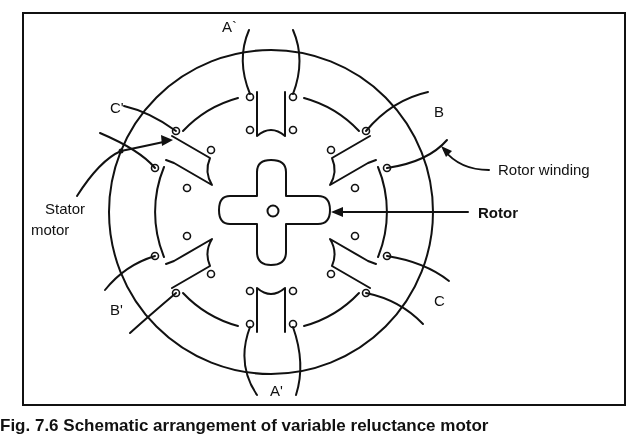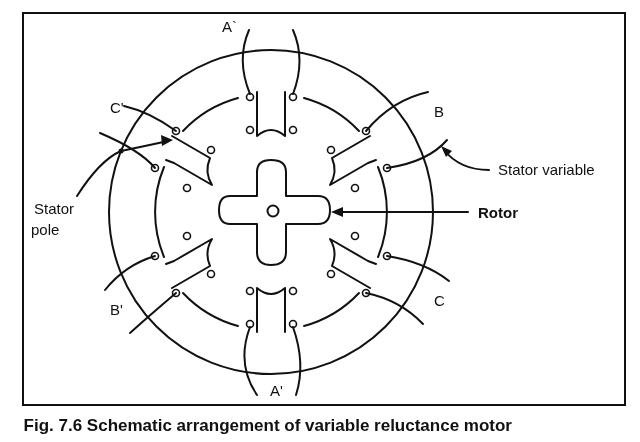--- a/index.html
+++ b/index.html
@@ -1,20 +1,20 @@
 <!DOCTYPE html>
 <html><head>
 <meta charset="utf-8">
 <style>
   html, body { margin: 0; padding: 0; background: #ffffff; }
   body { width: 640px; height: 442px; position: relative; overflow: hidden; font-family: "Liberation Sans", sans-serif; }
   #frame { position: absolute; left: 22px; top: 12px; width: 604px; height: 394px; border: 2px solid #111; box-sizing: border-box; }
   svg#diagram { position: absolute; left: 0; top: 0; }
   .lbl { position: absolute; font-family: "Liberation Sans", sans-serif; font-size: 15px; color: #111; line-height: 1; white-space: nowrap; }
-  #caption { position: absolute; left: 0; width: 512px; top: 416px; text-align: right; font-family: "Liberation Sans", sans-serif; font-weight: bold; font-size: 17px; color: #111; }
+  #caption { position: absolute; left: 0; width: 512px; top: 416px; text-align: left; font-family: "Liberation Sans", sans-serif; font-weight: bold; font-size: 17px; color: #111; }
 </style>
 </head>
 <body>
 
 <div id="frame"></div>
 
 <svg id="diagram" width="640" height="442" viewBox="0 0 640 442">
   <g fill="none" stroke="#111" stroke-width="2" stroke-linecap="round" stroke-linejoin="round">
 
     <circle cx="271" cy="212" r="162"></circle>
@@ -112,18 +112,18 @@
   </g>
 </svg>
 
 <div class="lbl" style="left:222px; top:19px;">A`</div>
 <div class="lbl" style="left:270px; top:383px;">A'</div>
 <div class="lbl" style="left:434px; top:104px;">B</div>
 <div class="lbl" style="left:110px; top:302px;">B'</div>
 <div class="lbl" style="left:110px; top:100px;">C'</div>
 <div class="lbl" style="left:434px; top:293px;">C</div>
 
-<div class="lbl" style="left:498px; top:162px;">Stator variable</div>
+<div class="lbl" style="left:498px; top:162px;">Rotor winding</div>
 <div class="lbl" style="left:478px; top:205px;font-weight:bold;">Rotor</div>
-<div class="lbl" style="left:34px; top:201px;">Stator</div>
-<div class="lbl" style="left:31px; top:222px;">pole</div>
+<div class="lbl" style="left:45px; top:201px;">Stator</div>
+<div class="lbl" style="left:31px; top:222px;">motor</div>
 
 <div id="caption">Fig. 7.6 Schematic arrangement of variable reluctance motor</div>
 
 </body></html>

